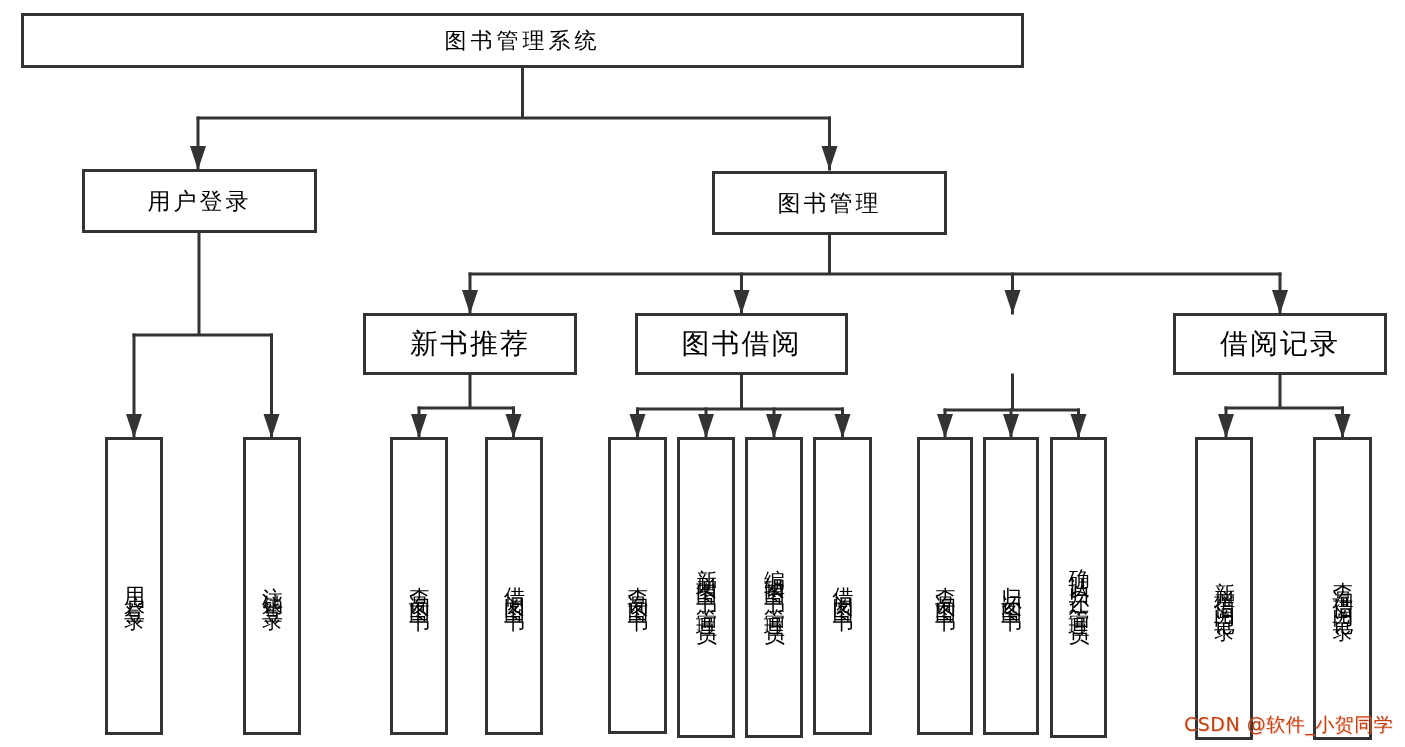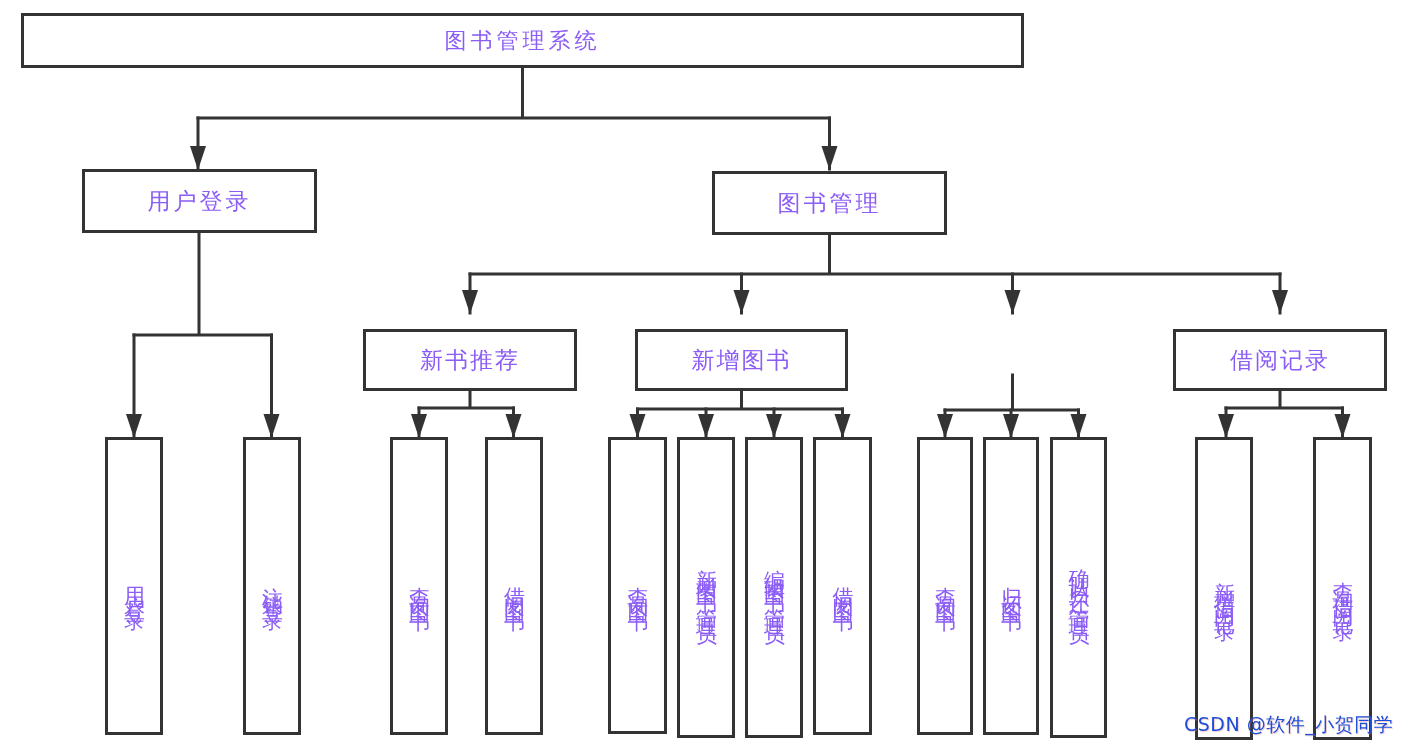--- a/index.html
+++ b/index.html
@@ -12,40 +12,40 @@
   }
   .wires{position:absolute;left:0;top:0;}
   .node{
     position:absolute;
     box-sizing:border-box;
     border:3px solid #333333;
     background:#ffffff;
     display:flex;
     align-items:center;
     justify-content:center;
-    color:#8b5cf6;
+    color:#000000;
     text-align:center;
   }
   .root-lbl{font-size:22px;letter-spacing:4px;}
   .h-lbl{font-size:23px;letter-spacing:3px;}
-  .h3-lbl{font-size:23px;letter-spacing:2px;margin-top:16px;}
+  .h3-lbl{font-size:28px;letter-spacing:2px;}
   .v{
     writing-mode:vertical-rl;
     text-orientation:mixed;
     font-size:21px;
     letter-spacing:8px;
     line-height:1;
     padding:6px 0;
   }
   .wm{
     position:absolute;
     left:1184px;top:712px;
     font-size:19px;
     letter-spacing:0.5px;
-    color:#1d4ed8;
+    color:#c2410c;
     text-shadow:1px 1px 0 rgba(225,120,120,0.35);
     white-space:nowrap;
   }
 </style>
 </head>
 <body>
 
 <div class="canvas">
 
   <svg class="wires" width="1405" height="747" viewBox="0 0 1405 747">
@@ -85,21 +85,21 @@
       <line x1="1342.5" y1="408" x2="1342.5" y2="437" marker-end="url(#ah)"></line>
     </g>
   </svg>
 
   <div class="node root-lbl" style="left:21px;top:13px;width:1003px;height:55px">图书管理系统</div>
 
   <div class="node h-lbl" style="left:82px;top:169px;width:235px;height:64px">用户登录</div>
   <div class="node h-lbl" style="left:712px;top:171px;width:235px;height:64px">图书管理</div>
 
   <div class="node h3-lbl" style="left:363px;top:313px;width:214px;height:62px">新书推荐</div>
-  <div class="node h3-lbl" style="left:635px;top:313px;width:213px;height:62px">新增图书</div>
+  <div class="node h3-lbl" style="left:635px;top:313px;width:213px;height:62px">图书借阅</div>
   <div class="node h3-lbl" style="left:1173px;top:313px;width:214px;height:62px">借阅记录</div>
 
   <div class="node v" style="left:105px;top:437px;width:58px;height:298px">用户登录</div>
   <div class="node v" style="left:243px;top:437px;width:58px;height:298px">注销登录</div>
 
   <div class="node v" style="left:390px;top:437px;width:58px;height:298px">查询图书</div>
   <div class="node v" style="left:485px;top:437px;width:58px;height:298px">借阅图书</div>
 
   <div class="node v" style="left:608px;top:437px;width:59px;height:297px">查询图书</div>
   <div class="node v" style="left:677px;top:437px;width:58px;height:301px">新增图书（管理员）</div>

